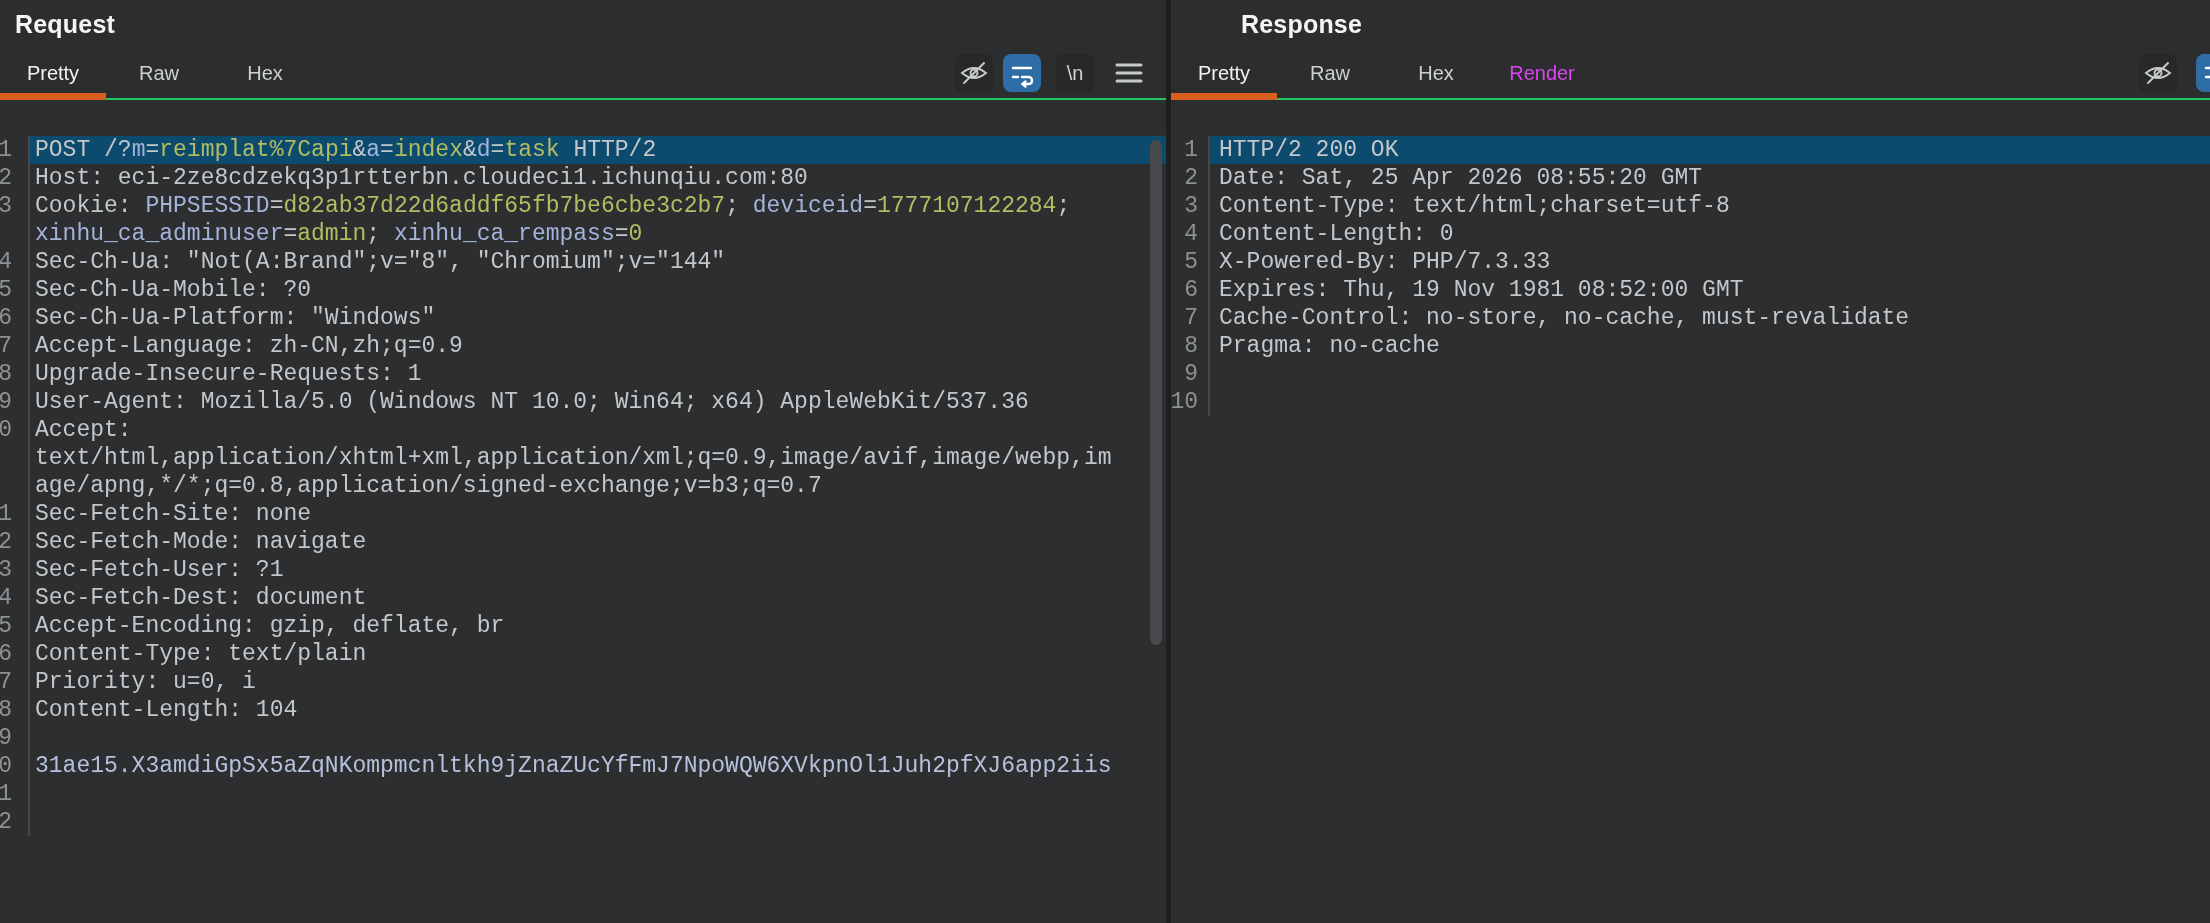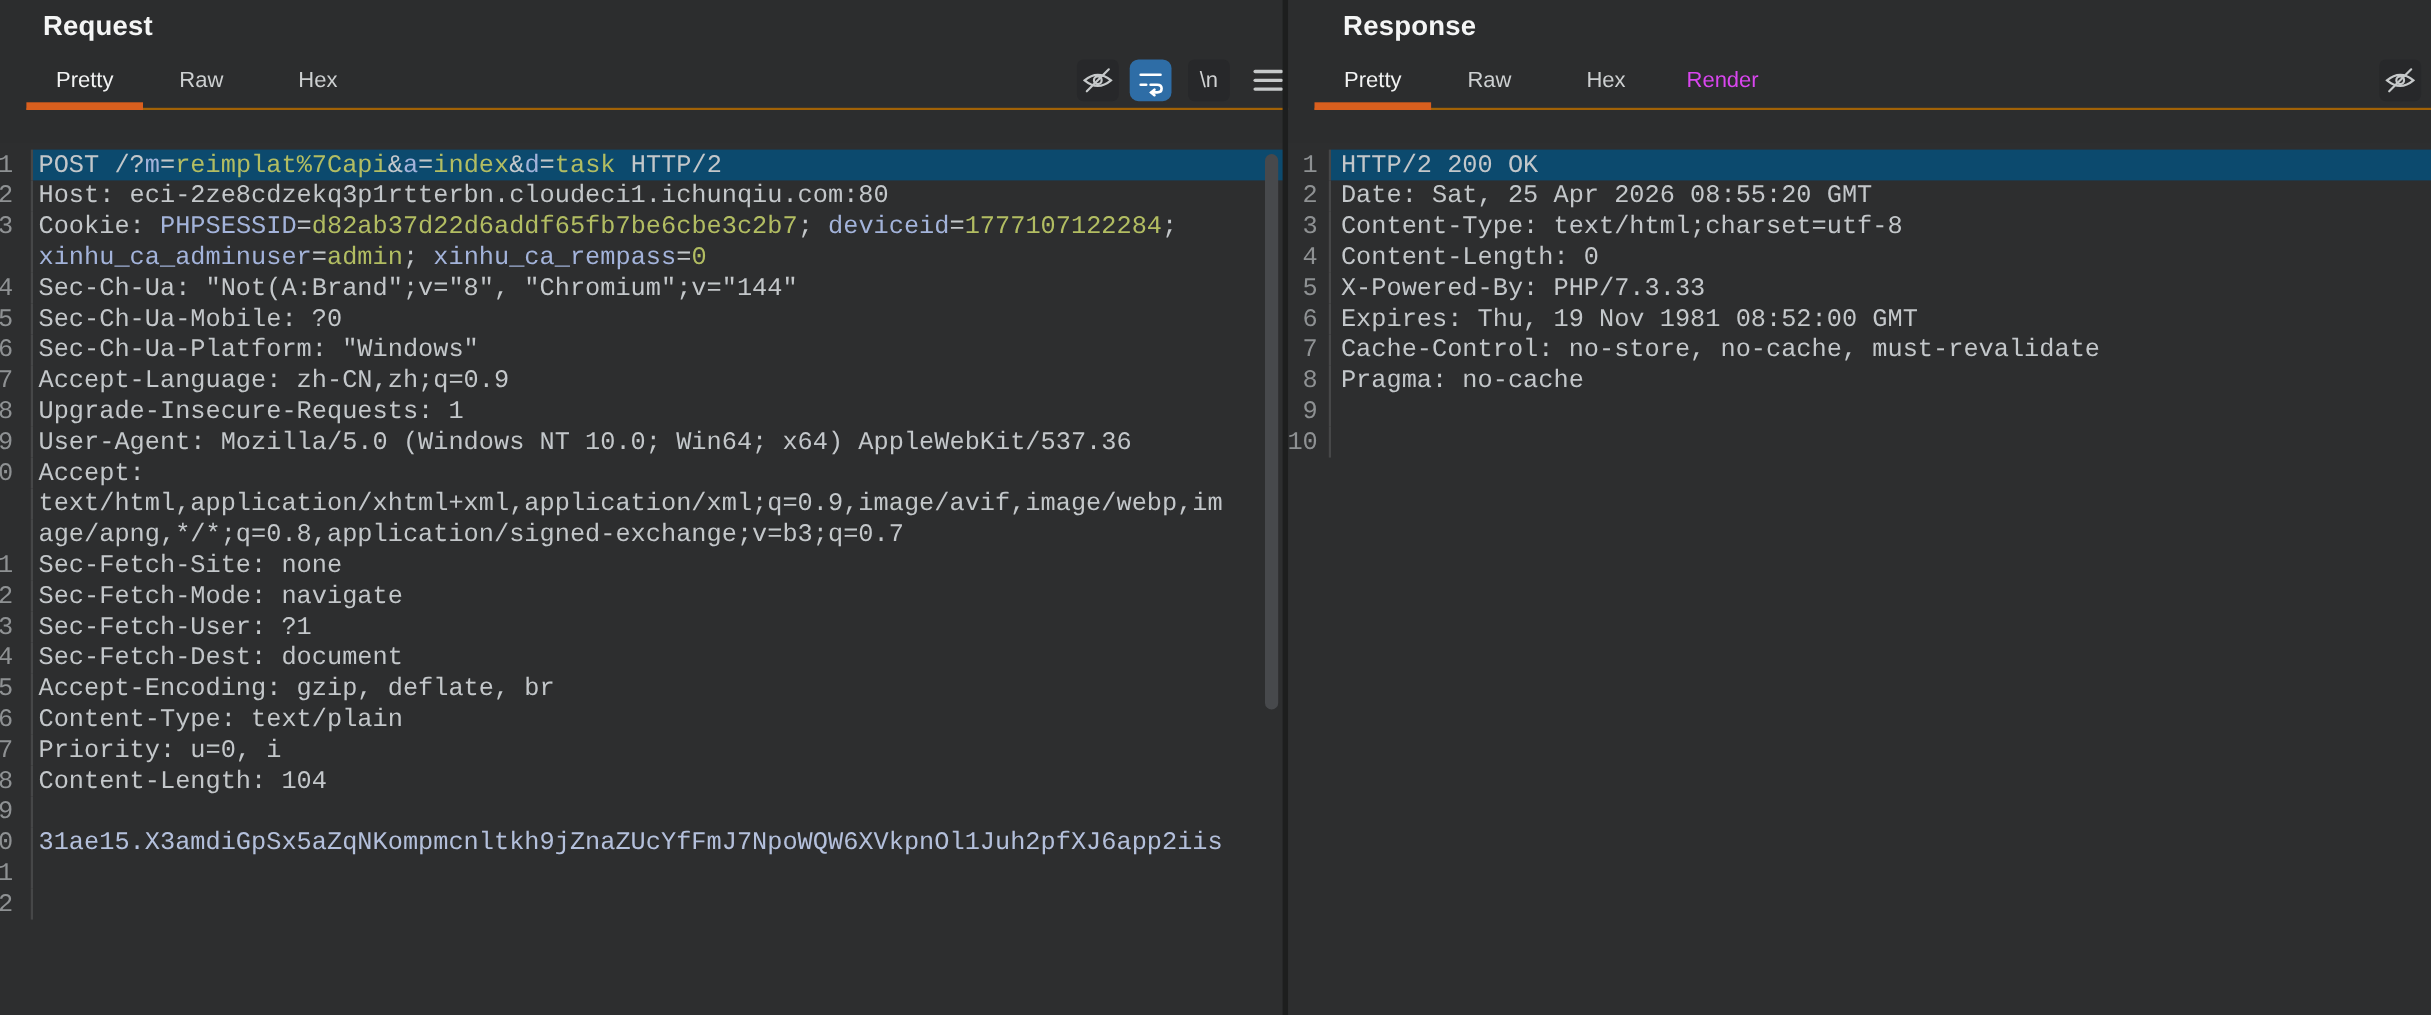--- a/index.html
+++ b/index.html
@@ -1,35 +1,35 @@
 <!DOCTYPE html>
 <html><head>
 <meta charset="utf-8">
 <style>
   html,body{margin:0;padding:0;}
   body{
     width:2210px;height:923px;overflow:hidden;position:relative;
     background:#2c2d2e;font-family:"Liberation Sans",sans-serif;
     -webkit-font-smoothing:antialiased;
   }
-  .panel{position:absolute;top:0;bottom:0;overflow:hidden;background:#2c2d2e;padding-left:24px;}
+  .panel{position:absolute;top:0;bottom:0;overflow:hidden;background:#2c2d2e;}
   .panel.request{left:0;width:1166px;}
   .panel.response{left:1171px;width:1039px;}
   .vdivider{position:absolute;top:0;bottom:0;left:1166px;width:5px;background:#1d1e1e;}
 
   .panel-title{
     height:48px;display:flex;align-items:center;
     color:#f4f5f5;font-size:25px;font-weight:bold;letter-spacing:.2px;
   }
   .request .panel-title{padding-left:15px;}
-  .response .panel-title{padding-left:26px;}
+  .response .panel-title{padding-left:26px;margin-left:44px;}
 
   .tabbar{
     position:relative;height:52px;display:flex;align-items:stretch;
-    border-bottom:2px solid #a16207;box-sizing:border-box;
+    border-bottom:2px solid #22c55e;box-sizing:border-box;
   }
   .tab{
     position:relative;width:106px;display:flex;align-items:center;justify-content:center;
     font-size:20px;color:#cdd0d1;cursor:pointer;
   }
   .tab.selected{color:#f2f3f3;}
   .tab.selected .tab-underline{
     position:absolute;left:0;right:0;bottom:-2px;height:7px;background:#d95f1e;
   }
   .tab.disabled{color:#d946ef;}

